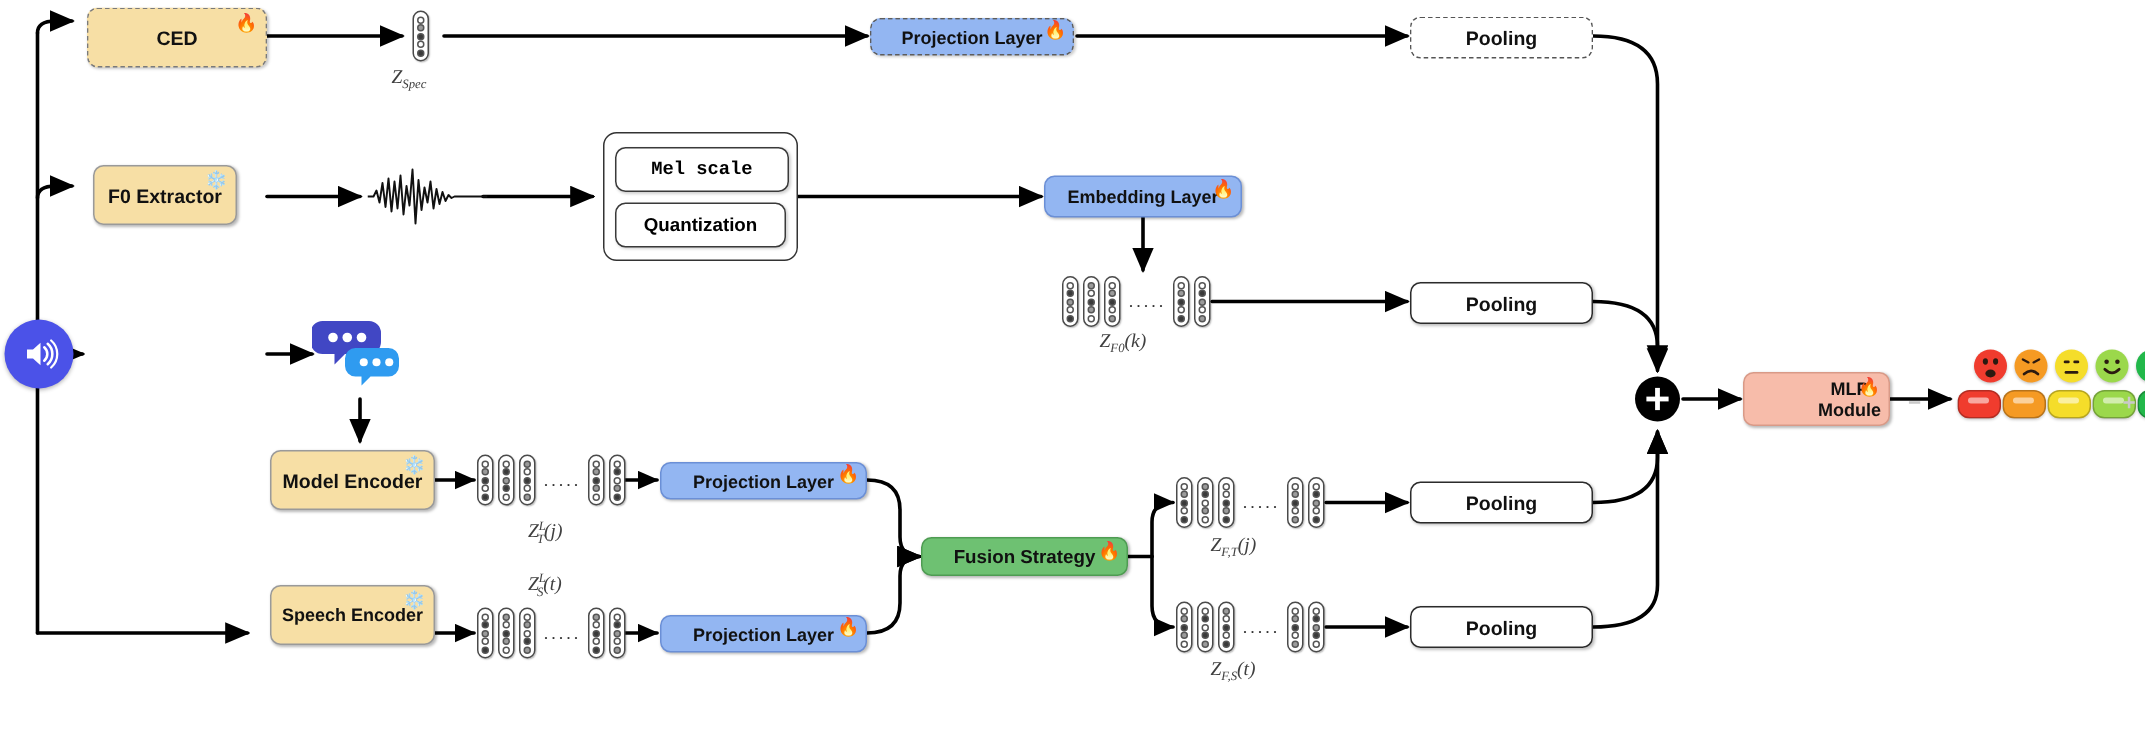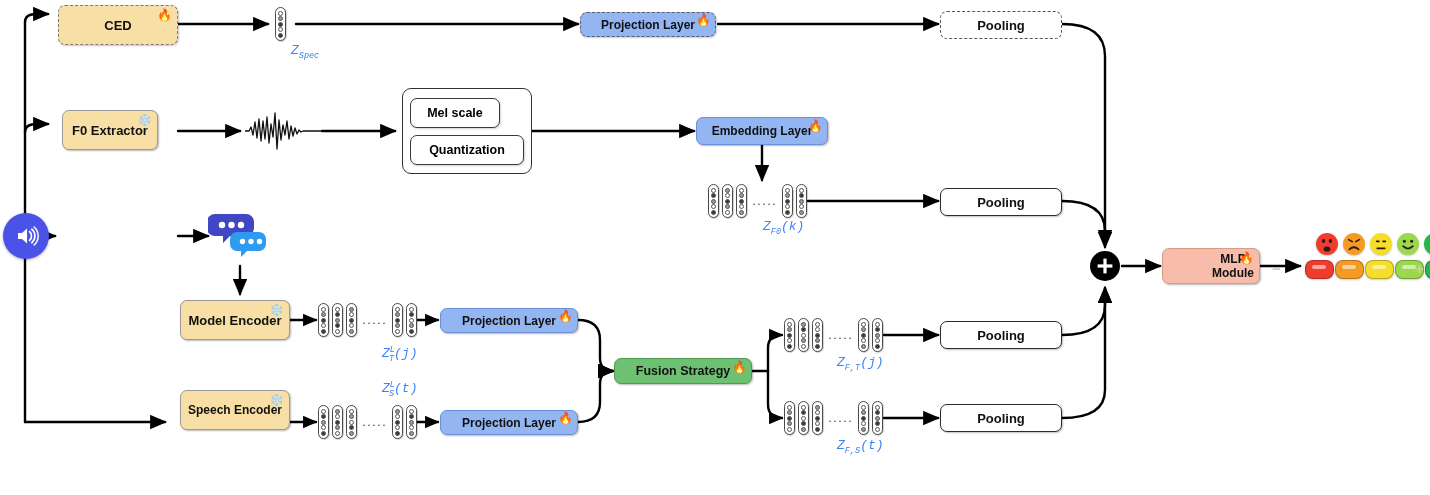--- a/index.html
+++ b/index.html
@@ -31,22 +31,22 @@
   .n-white{background:#ffffff;border:1.6px solid #2b2b2b;
          box-shadow:1px 1px 2px rgba(0,0,0,.25);}
   .n-white-dash{background:#ffffff;border:1.6px dashed #555;}
   .n-plain{background:#ffffff;border:1.5px solid #333;border-radius:9px;}
 
   .sub-box{position:absolute;box-sizing:border-box;background:#fff;
            border:1.5px solid #3a3a3a;border-radius:7px;display:flex;
            align-items:center;justify-content:center;font-weight:bold;font-size:12.5px;
            box-shadow:1px 1px 2px rgba(0,0,0,.18);}
 
-  .math{position:absolute;font-family:Liberation Mono, monospace;
-        font-style:italic;font-size:13px;color:#3b82f6;white-space:nowrap;margin-left:30px;}
+  .math{position:absolute;font-family:Liberation Serif, serif;
+        font-style:italic;font-size:13px;color:#404040;white-space:nowrap;}
   .math sub{font-size:8.5px;font-style:italic;}
   .math sup{font-size:8.5px;font-style:italic;}
 
   .tokgroup{position:absolute;display:flex;align-items:center;gap:3px;}
   .cap{width:11px;height:34px;border-radius:6px;border:1.5px solid #4a4a4a;
        background:#fff;display:flex;flex-direction:column;align-items:center;
        justify-content:space-evenly;padding:2px 0;box-sizing:border-box;
        box-shadow:.7px .7px 1px rgba(0,0,0,.25);}
   .dot{width:5px;height:5px;border-radius:50%;border:1px solid #555;box-sizing:border-box;}
   .d-w{background:#fff;} .d-g{background:#9b9b9b;} .d-k{background:#3a3a3a;}
@@ -195,21 +195,21 @@
     <span class="lbl">Model Encoder</span>
     <span class="badge">❄️</span>
   </div>
 
   <div class="node n-tan" style="left:180px;top:390px;width:110px;height:40px;">
     <span class="lbl" style="font-size:12px;">Speech Encoder</span>
     <span class="badge">❄️</span>
   </div>
 
   <div class="node n-plain" style="left:402px;top:88px;width:130px;height:86px;"></div>
-  <div class="sub-box" style="left:410px;top:98px;width:90px;height:30px;">
+  <div class="sub-box" style="left:410px;top:98px;width:116px;height:30px;font-family:Liberation Mono, monospace;">
     <span>Mel scale</span>
   </div>
   <div class="sub-box" style="left:410px;top:135px;width:114px;height:30px;">
     <span>Quantization</span>
   </div>
 
   <div class="node n-blue" style="left:696px;top:117px;width:132px;height:28px;">
     <span class="lbl" style="font-size:12px;">Embedding Layer</span>
     <span class="badge" style="top:2px;right:4px;">🔥</span>
   </div>

